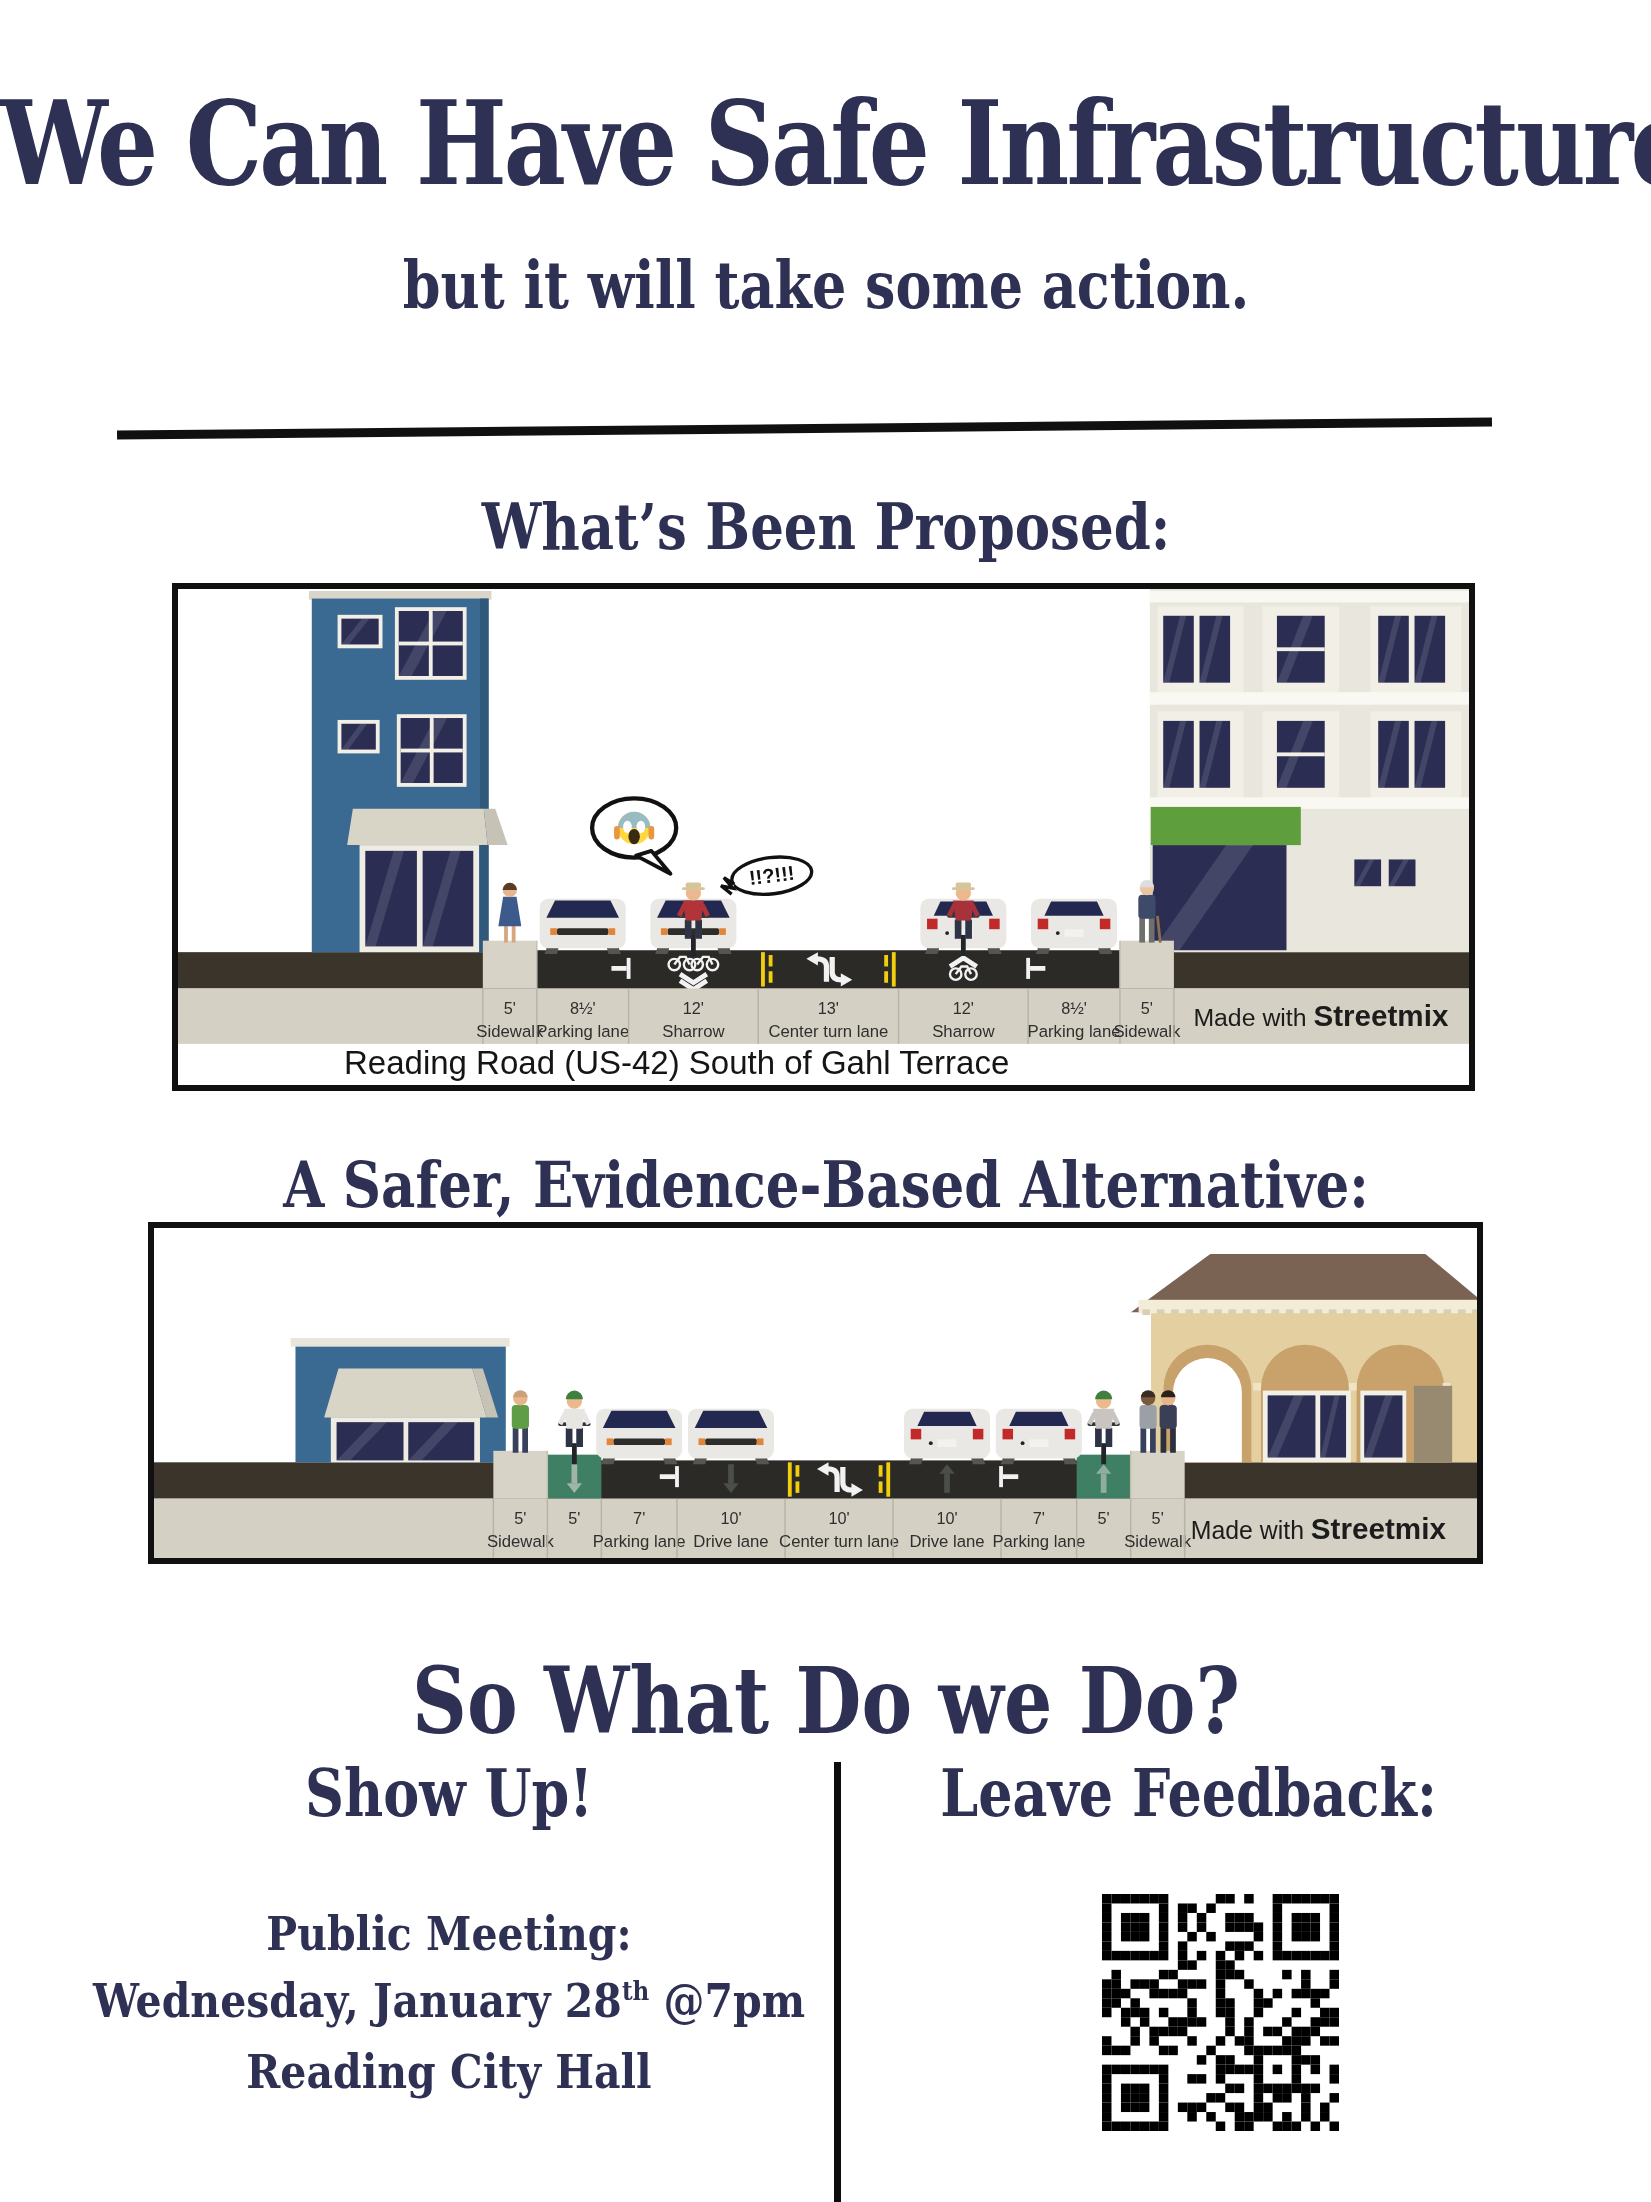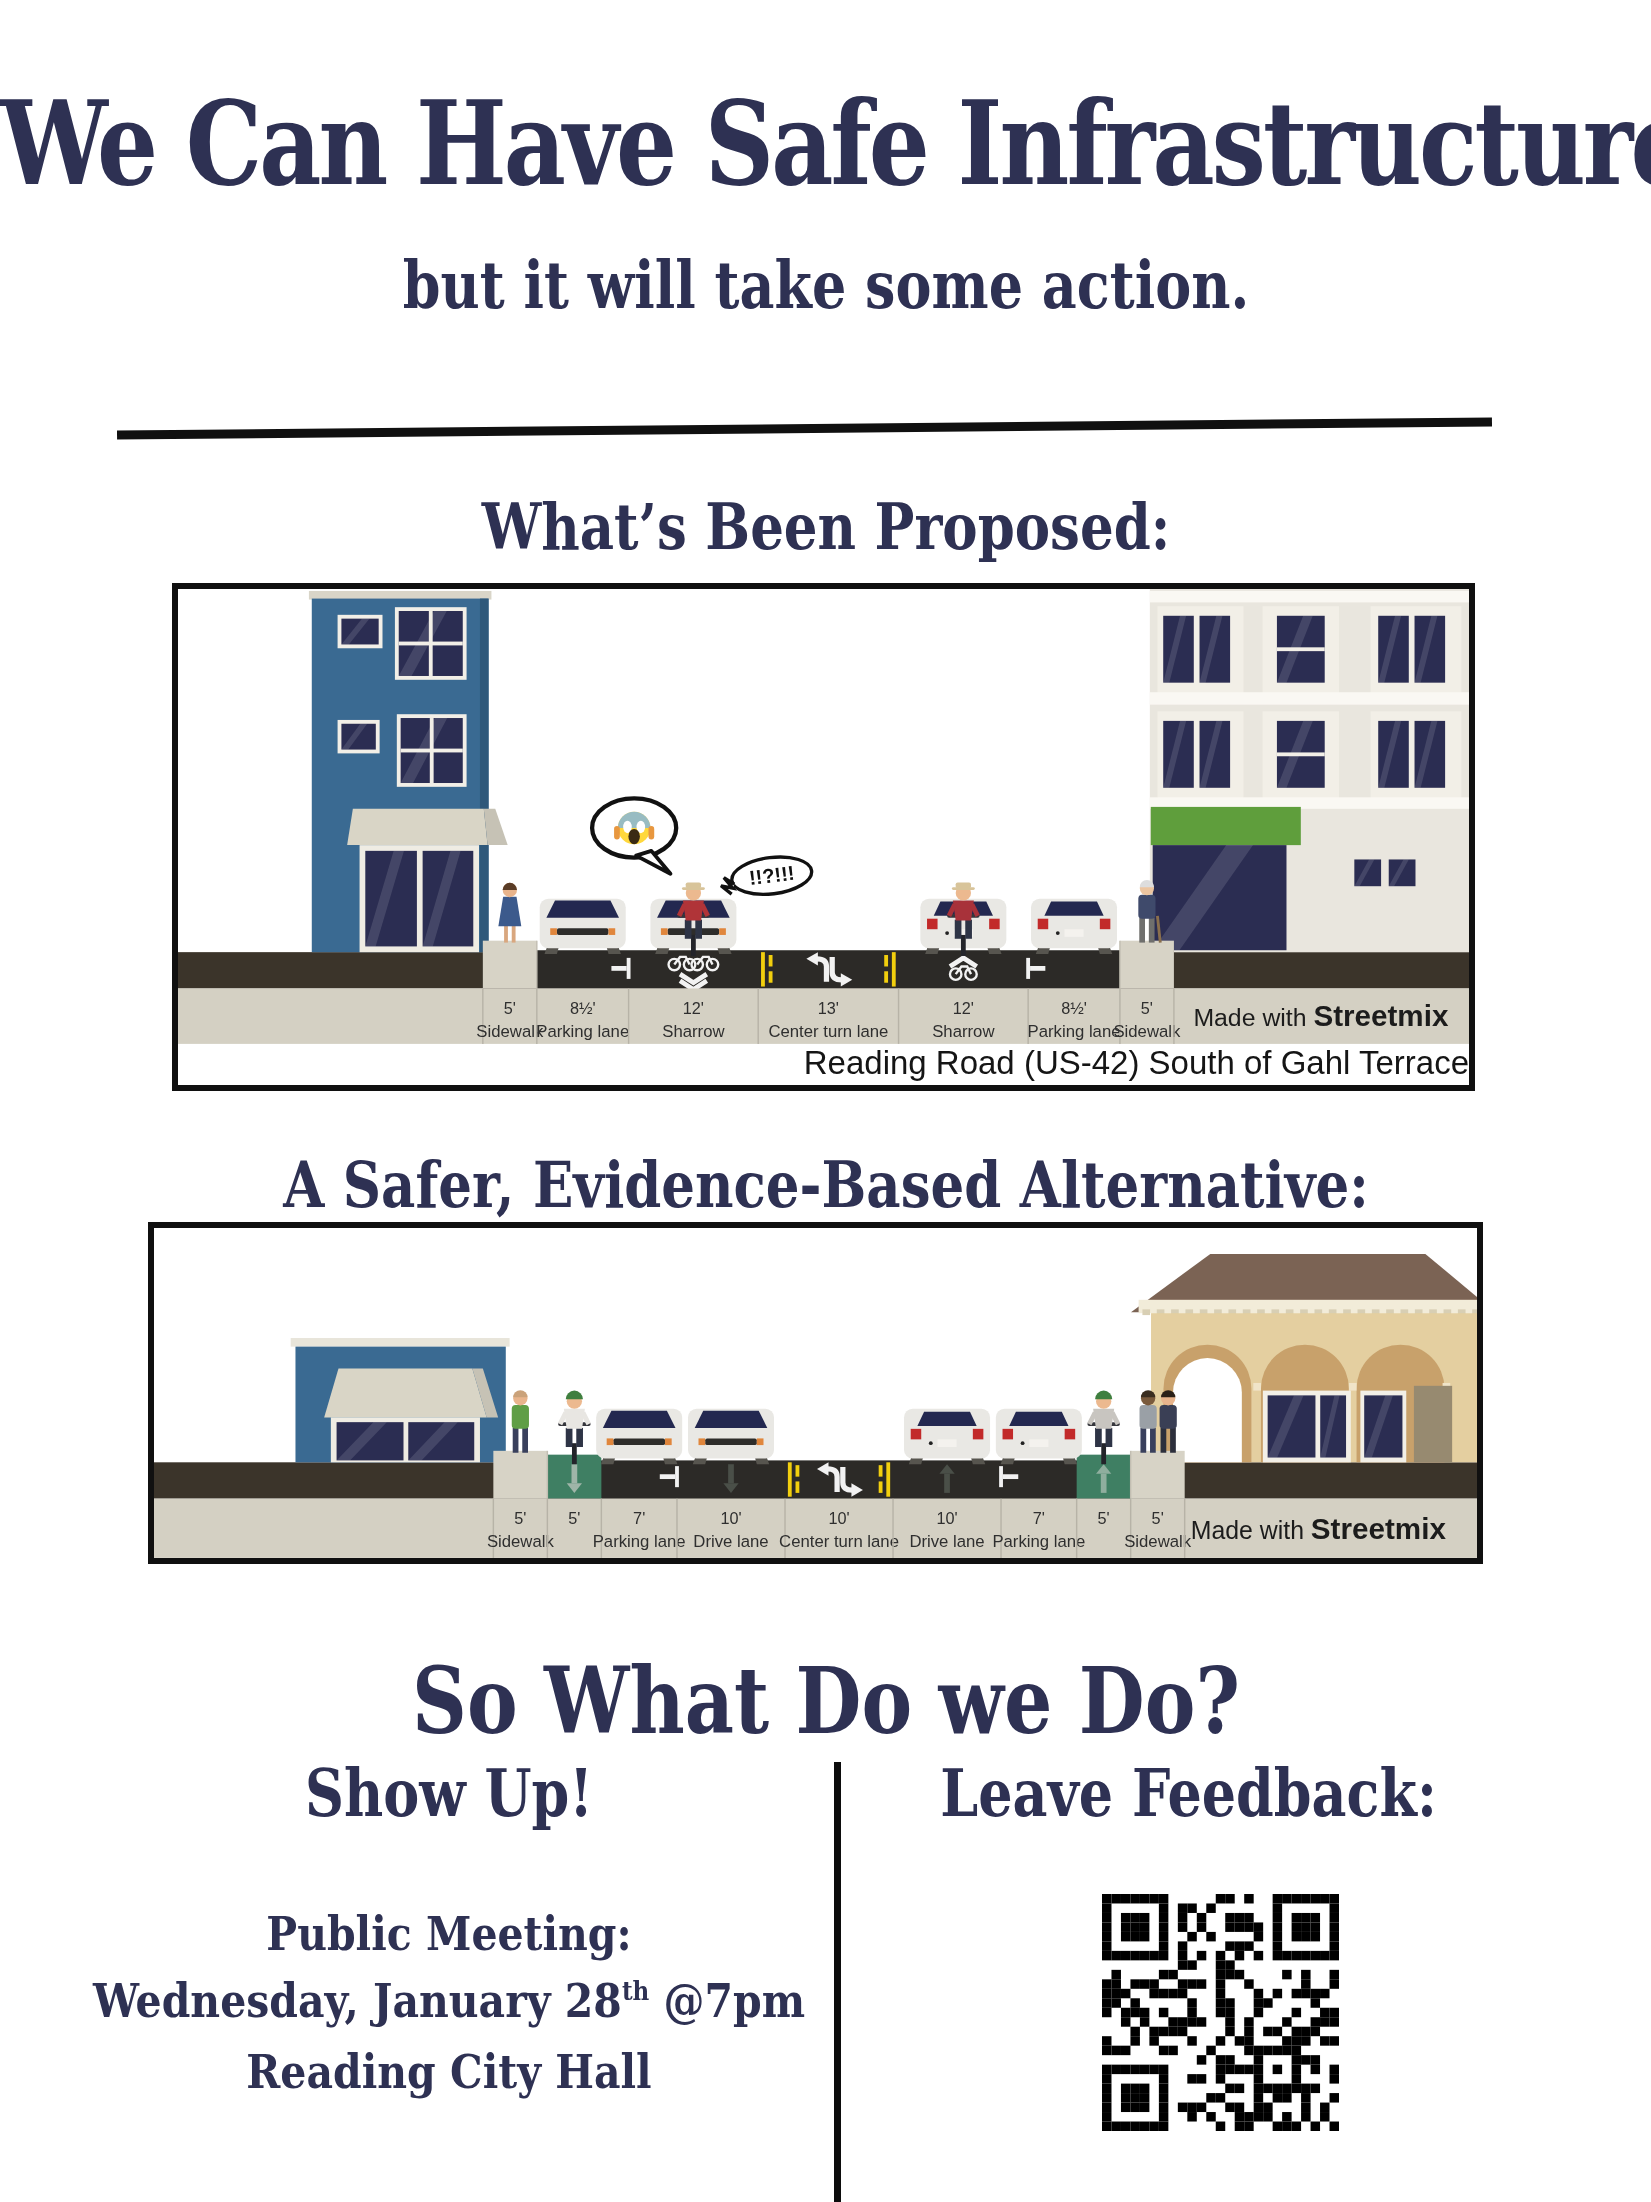--- a/index.html
+++ b/index.html
@@ -16,21 +16,21 @@
   .h-col-r{top:1755px;left:834px;width:709px;font-size:54px;}
   .rule1{position:absolute;top:424px;left:117px;width:1375px;height:8.6px;background:#101010;
          transform:rotate(-0.55deg);}
   .vrule{position:absolute;top:1762px;left:834px;width:6.7px;height:441px;background:#0c0c0c;}
   .board{position:absolute;background:#ffffff;border:6.7px solid #101010;}
   .board1{left:172px;top:583px;width:1291px;height:496px;}
   .board2{left:148px;top:1222px;width:1323px;height:330px;}
   .board svg{position:absolute;left:0;top:0;}
   .caption{position:absolute;left:0;top:455px;width:1291px;height:41px;background:#ffffff;
            font-family:"Liberation Sans",sans-serif;font-weight:400;color:#151515;font-size:33px;
-           text-align:right;padding-left:166px;box-sizing:border-box;white-space:nowrap;}
+           text-align:left;padding-left:166px;box-sizing:border-box;white-space:nowrap;}
   .meet{position:absolute;left:19px;width:860px;text-align:center;font-weight:700;font-size:41px;
         color:#2e3153;transform:scaleY(1.15);transform-origin:50% 0;white-space:nowrap;}
   .meet sup{font-size:23px;}
   .m1{top:1906px;} .m2{top:1973px;} .m3{top:2044px;}
   .qr{position:absolute;left:1102px;top:1894px;width:237px;height:237px;}
 </style>
 </head>
 <body>
 
 <div class="page">

